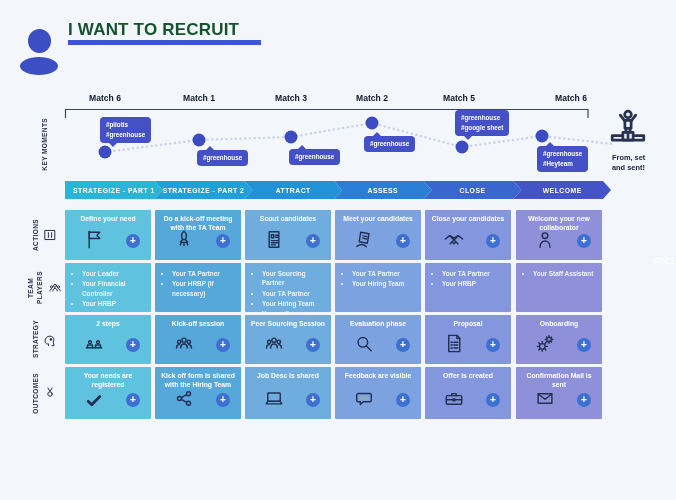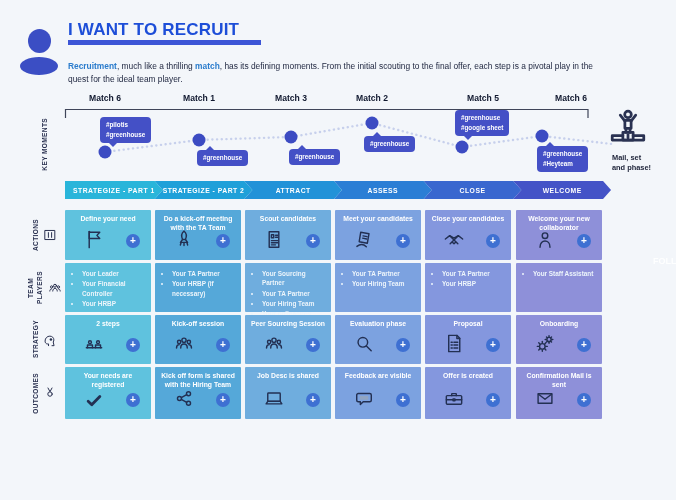--- a/index.html
+++ b/index.html
@@ -1,21 +1,21 @@
 <!DOCTYPE html>
 <html><head>
 <meta charset="utf-8">
 <style>
   html,body{margin:0;padding:0;}
   .stage{position:relative;width:676px;height:500px;overflow:hidden;background:#f3f6fa;
          font-family:"Liberation Sans",sans-serif;}
   
   .avatar-head{position:absolute;left:28px;top:29px;width:23px;height:24px;border-radius:50%;background:#3b4ec4;}
   .avatar-body{position:absolute;left:20px;top:57px;width:38px;height:18px;border-radius:50%;background:#3b4ec4;}
-  .page-title{position:absolute;left:68px;top:20px;font-size:17px;font-weight:bold;color:#1d4ed8;letter-spacing:.2px;white-space:nowrap;}
+  .page-title{position:absolute;left:68px;top:20px;font-size:17px;font-weight:bold;color:#14532d;letter-spacing:.2px;white-space:nowrap;}
   .title-underline{position:absolute;left:68px;top:40px;width:193px;height:4.5px;background:#3c55d6;}
   .intro{position:absolute;left:68px;top:52px;width:528px;font-size:8.4px;line-height:1.45;color:#232a43;}
   .intro b{color:#2b7ccc;}
   
   .match-label{position:absolute;top:93px;width:90px;text-align:center;font-size:8.6px;font-weight:bold;color:#10182f;}
   
   .timeline-svg{position:absolute;left:0;top:0;width:676px;height:210px;}
   .bubble{position:absolute;background:#4450c6;color:#fff;font-size:6.3px;font-weight:600;line-height:1.6;
           padding:3px 6px;border-radius:4px;white-space:nowrap;z-index:3;}
   .bubble:after{content:'';position:absolute;left:9px;border:4px solid transparent;}
@@ -45,28 +45,27 @@
              font-size:9px;font-weight:bold;white-space:nowrap;}
 </style>
 </head>
 <body>
 
 <div class="stage" id="stage" style="background: rgb(243, 246, 250);">
   <div class="avatar-head"></div>
   <div class="avatar-body"></div>
   <div class="page-title">I WANT TO RECRUIT</div>
   <div class="title-underline"></div>
-  <p class="intro" id="intro"><b>Recruitment</b><span>, much like a thrilling </span><b>match</b><span>, has its defining moments. From the initial scouting to the final offer, each step is a pivotal play in the quest for the ideal team player.</span></p>
 
   <div id="match-row">
       <div class="match-label" style="left: 60px;">Match 6</div>
       <div class="match-label" style="left: 154px;">Match 1</div>
       <div class="match-label" style="left: 246px;">Match 3</div>
       <div class="match-label" style="left: 327px;">Match 2</div>
-      <div class="match-label" style="left: 438px;">Match 5</div>
+      <div class="match-label" style="left: 414px;">Match 5</div>
       <div class="match-label" style="left: 497px; text-align: right;">Match 6</div>
     </div>
   <svg class="timeline-svg" id="timeline">
       <path d="M65.5 118 V109.5 H588 V118" fill="none" stroke="#3f4559" stroke-width="1.2"></path>
       <path d="M105 152 L 199 140 L 291 137 L 372 123 L 462 147 L 542 136 L 612 144" fill="none" stroke="#c7d0ec" stroke-width="2.4" stroke-dasharray="0.1 4.6" stroke-linecap="round"></path>
       <circle cx="105" cy="152" r="6.5" fill="#3c4bc2"></circle>
       <circle cx="199" cy="140" r="6.5" fill="#3c4bc2"></circle>
       <circle cx="291" cy="137" r="6.5" fill="#3c4bc2"></circle>
       <circle cx="372" cy="123" r="6.5" fill="#3c4bc2"></circle>
       <circle cx="462" cy="147" r="6.5" fill="#3c4bc2"></circle>
@@ -101,22 +100,22 @@
         <path d="M10.3 8.2 7.8 5" fill="none" stroke="#2a3252" stroke-width="1.5" stroke-linecap="round" stroke-linejoin="round"></path>
         <path d="M13.7 8.2 16.2 5" fill="none" stroke="#2a3252" stroke-width="1.5" stroke-linecap="round" stroke-linejoin="round"></path>
         <path d="M10.3 7.8h3.4v4.4h-3.4z" fill="none" stroke="#2a3252" stroke-width="1.5" stroke-linecap="round" stroke-linejoin="round"></path>
         <path d="M10.9 12.2v2.2" fill="none" stroke="#2a3252" stroke-width="1.5" stroke-linecap="round" stroke-linejoin="round"></path>
         <path d="M13.1 12.2v2.2" fill="none" stroke="#2a3252" stroke-width="1.5" stroke-linecap="round" stroke-linejoin="round"></path>
         <path d="M9.2 14.4h5.6v4.2H9.2z" fill="none" stroke="#2a3252" stroke-width="1.5" stroke-linecap="round" stroke-linejoin="round"></path>
         <path d="M9.2 16.2H3.4v2.4h17.2v-2.4h-5.8" fill="none" stroke="#2a3252" stroke-width="1.5" stroke-linecap="round" stroke-linejoin="round"></path>
         <path d="M12 15.6v1.8" fill="none" stroke="#2a3252" stroke-width="1.5" stroke-linecap="round" stroke-linejoin="round"></path>
       </svg></div>
   <div class="finish-caption">
-    <div>Mail, set</div>
-    <div>and phase!</div>
+    <div>From, set</div>
+    <div>and sent!</div>
   </div>
 
   <div class="phasebar" id="phasebar">
       <div class="phase" style="background: rgb(41, 181, 218);">STRATEGIZE - PART 1</div>
       <div class="phase" style="background: rgb(31, 160, 217);">STRATEGIZE - PART 2</div>
       <div class="phase" style="background: rgb(34, 146, 216);">ATTRACT</div>
       <div class="phase" style="background: rgb(43, 126, 213);">ASSESS</div>
       <div class="phase" style="background: rgb(57, 103, 207);">CLOSE</div>
       <div class="phase" style="background: rgb(68, 83, 199);">WELCOME</div>
     </div>

